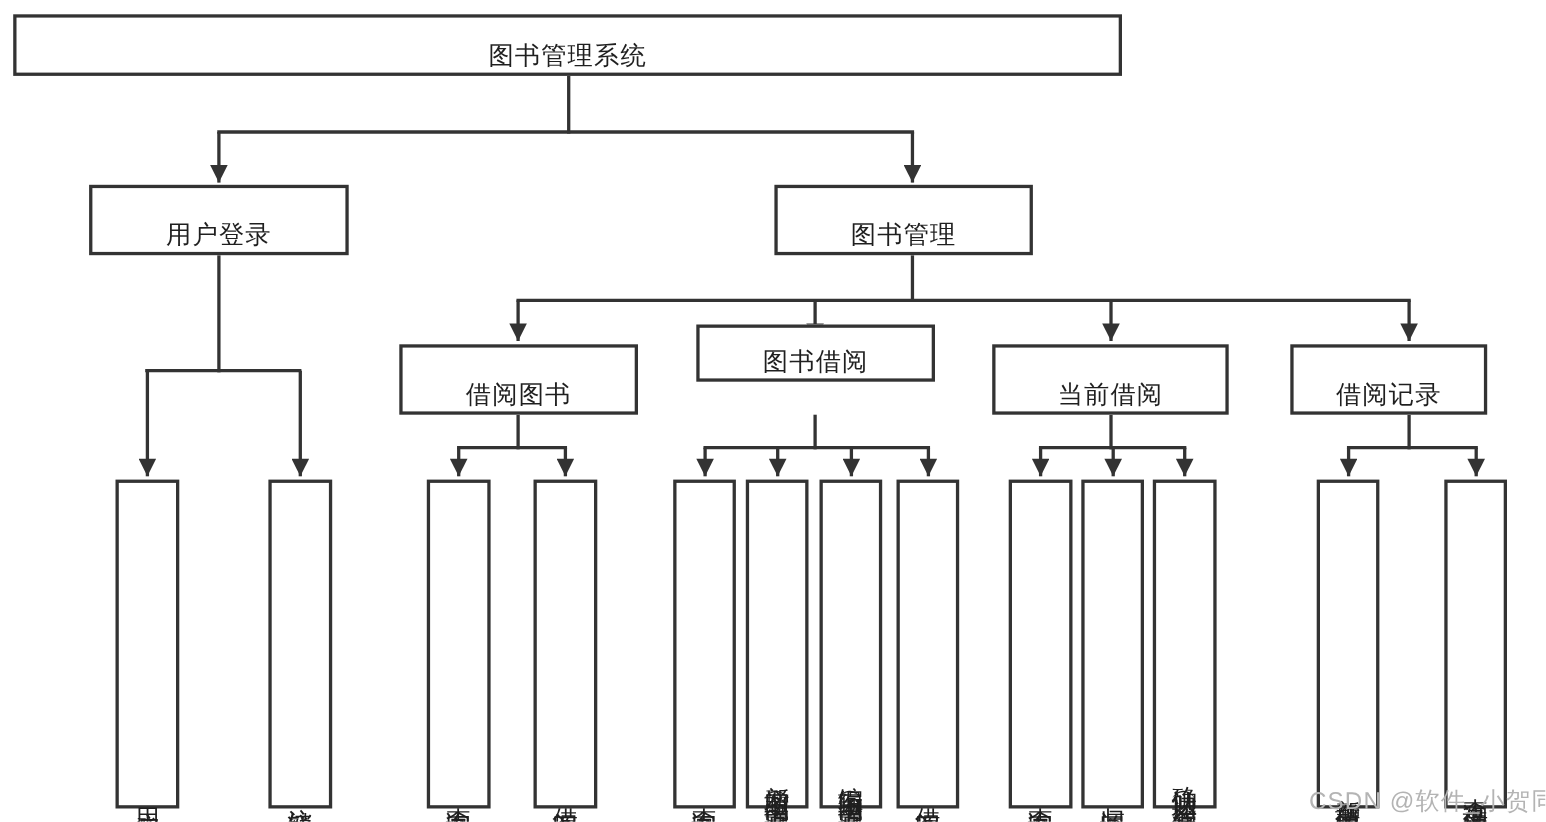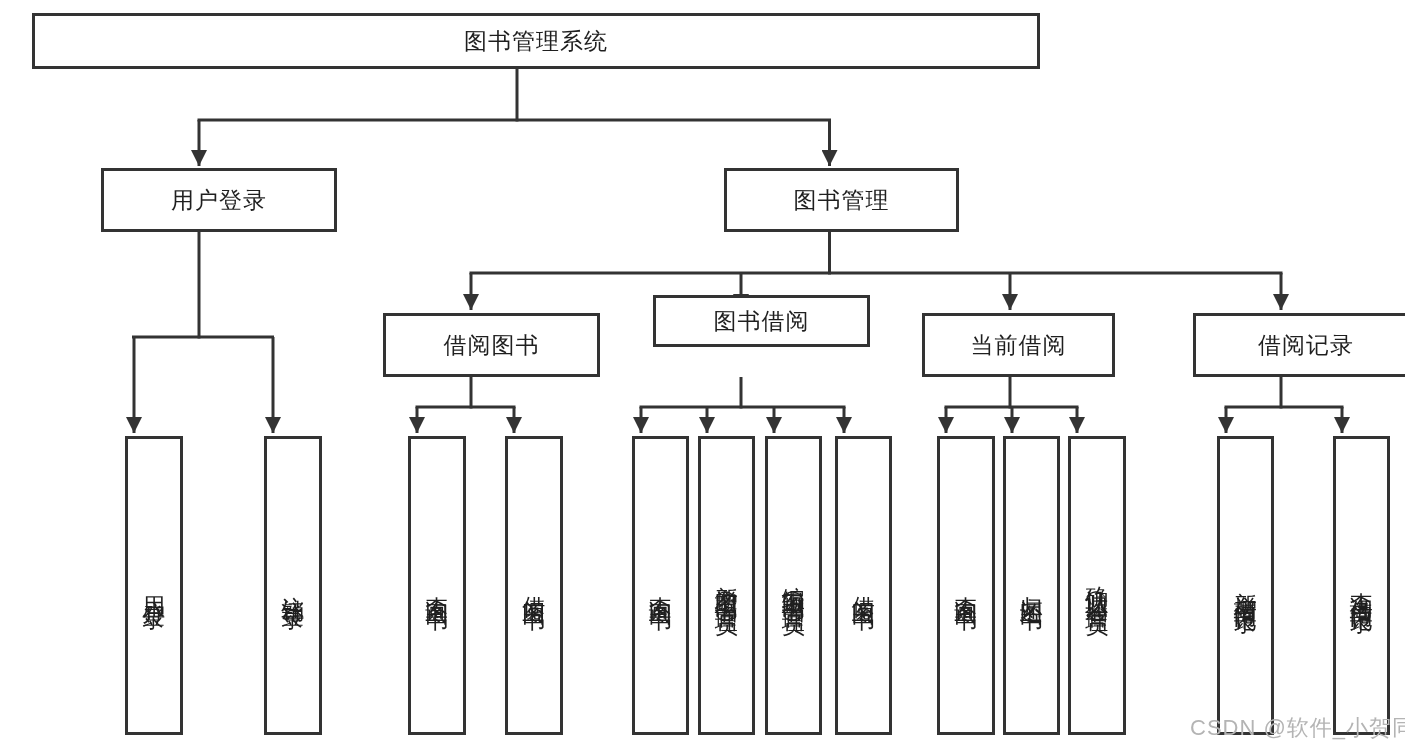--- a/index.html
+++ b/index.html
@@ -16,24 +16,23 @@
     left: 0; top: 0;
     width: 1405px; height: 747px;
   }
   .connectors line { stroke: #333333; stroke-width: 3; }
   .node {
     position: absolute;
     box-sizing: border-box;
     border: 3px solid #333333;
     background: #ffffff;
     display: flex;
-    align-items: center;
+    align-items: flex-end;
     justify-content: center;
     color: #1f1f1f;
-    margin-left: 20px;
   }
   .hnode { font-size: 23px; letter-spacing: 1px; }
   .vnode span {
     writing-mode: vertical-rl;
     text-orientation: mixed;
     font-size: 23px;
     letter-spacing: 4px;
     line-height: 1.15;
     white-space: nowrap;
   }
@@ -111,24 +110,24 @@
   <div class="node hnode" style="left:704px; top:168px; width:235px; height:64px;">
     <span>图书管理</span>
   </div>
 
   <div class="node hnode" style="left:363px; top:313px; width:217px; height:64px;">
     <span>借阅图书</span>
   </div>
   <div class="node hnode" style="left:633px; top:295px; width:217px; height:52px;">
     <span>图书借阅</span>
   </div>
-  <div class="node hnode" style="left:902px; top:313px; width:193px; height:64px;">
+  <div class="node hnode" style="left:902px; top:313px; width:215px; height:64px;">
     <span>当前借阅</span>
   </div>
-  <div class="node hnode" style="left:1173px; top:313px; width:226px; height:64px;">
+  <div class="node hnode" style="left:1173px; top:313px; width:179px; height:64px;">
     <span>借阅记录</span>
   </div>
 
   <div class="node vnode" style="left:105px; top:436px; width:58px; height:299px;">
     <span>用户登录</span>
   </div>
   <div class="node vnode" style="left:244px; top:436px; width:58px; height:299px;">
     <span>注销登录</span>
   </div>
 

